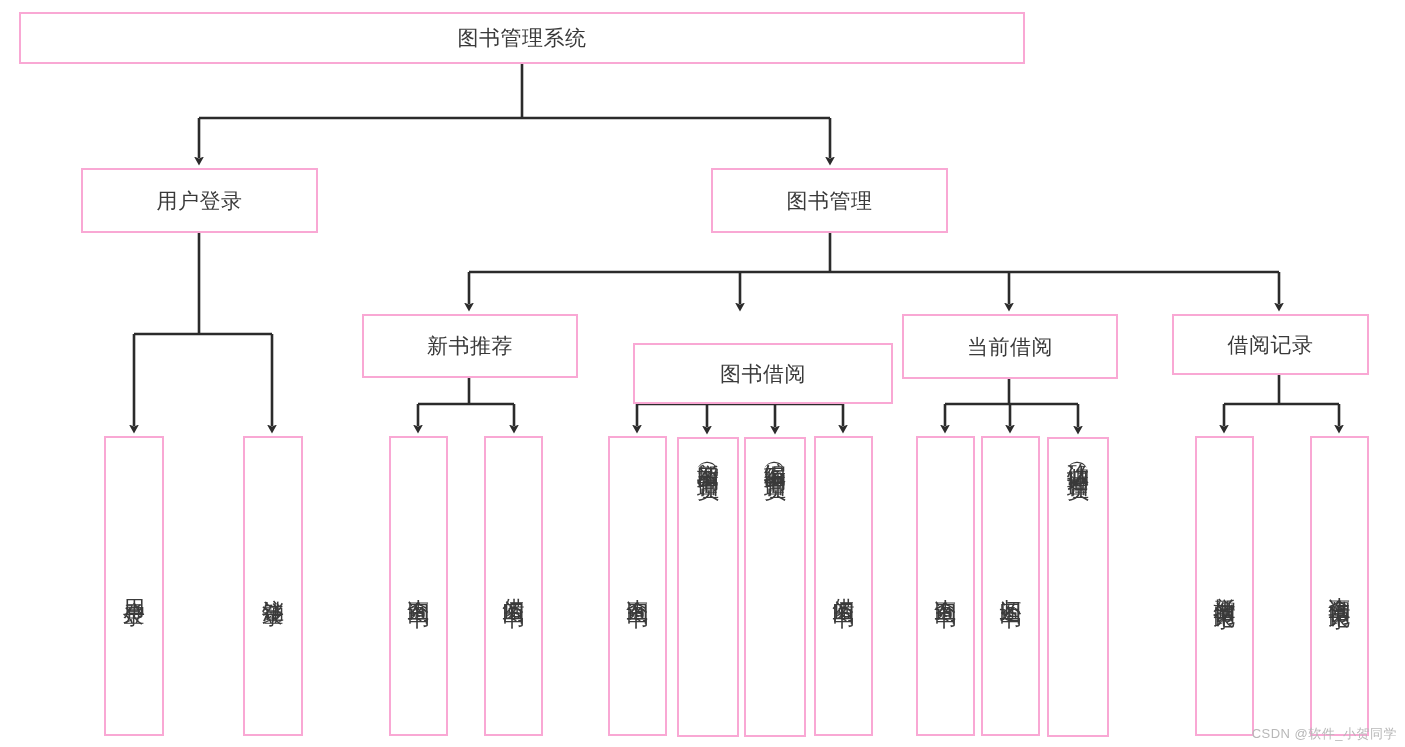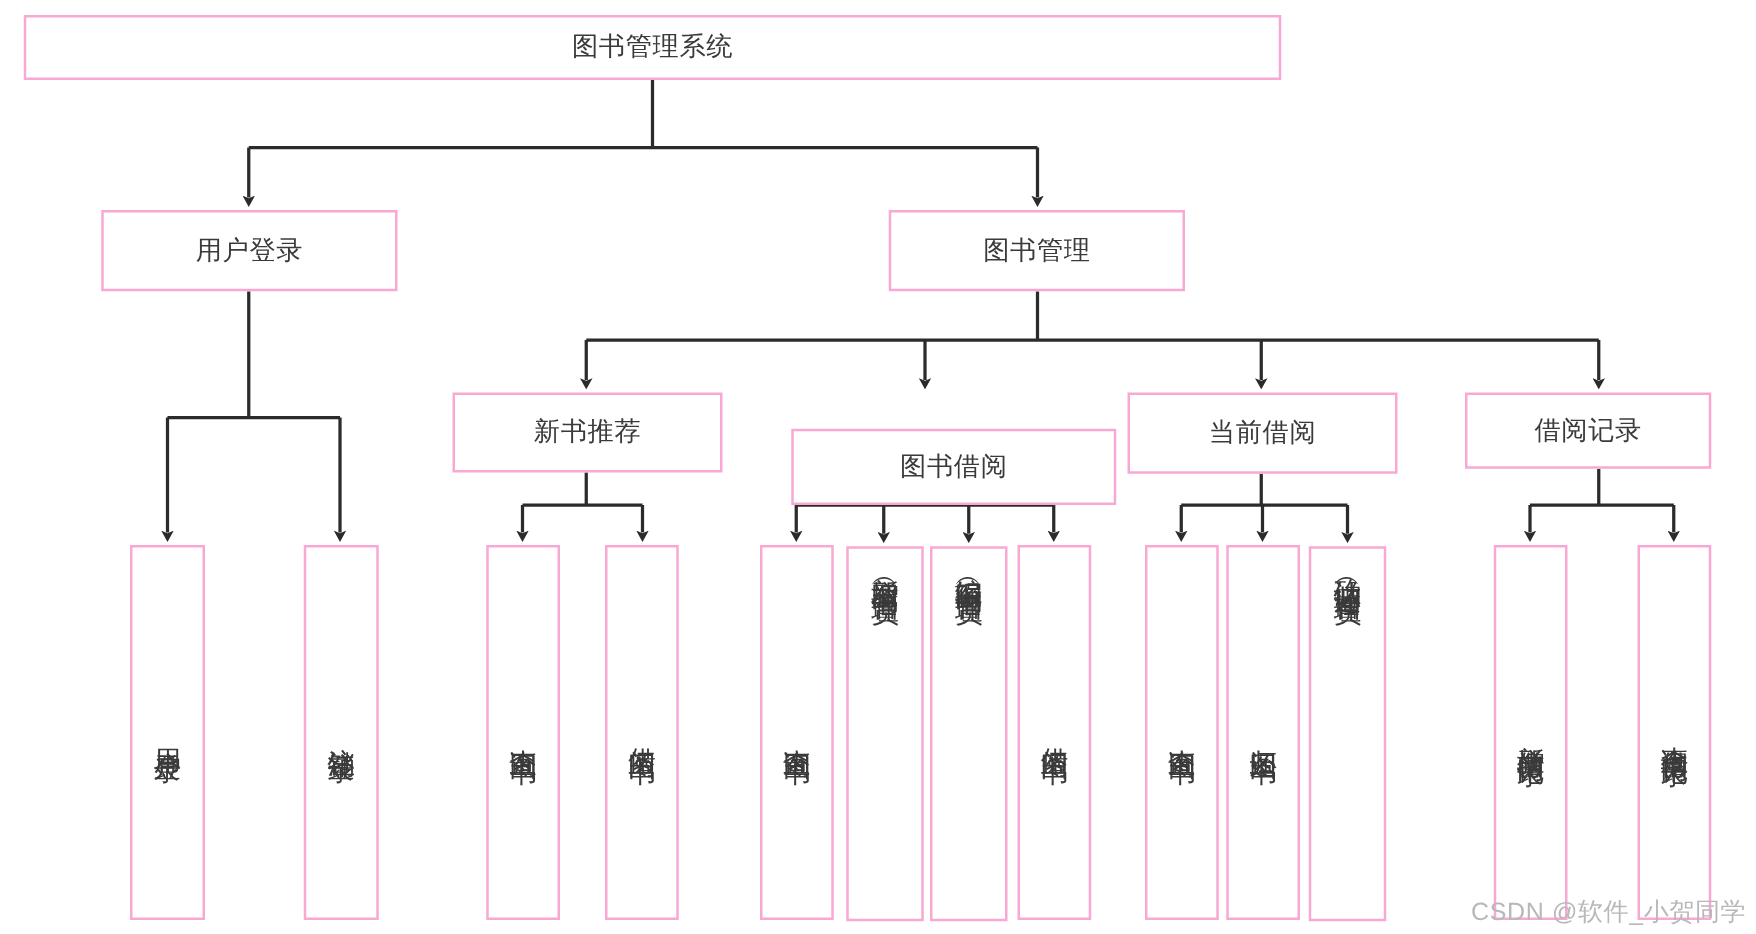--- a/index.html
+++ b/index.html
@@ -62,21 +62,21 @@
     white-space: nowrap;
   }
   .node.vertical.centered {
     align-items: center;
     padding-top: 0;
   }
   .watermark {
     position: absolute;
     right: 8px;
     bottom: 4px;
-    font-size: 20px;
+    font-size: 13px;
     color: #b8b8b8;
     letter-spacing: 0.5px;
     white-space: nowrap;
   }
 </style>
 </head>
 <body>
 
 <div id="diagram-root">
 

